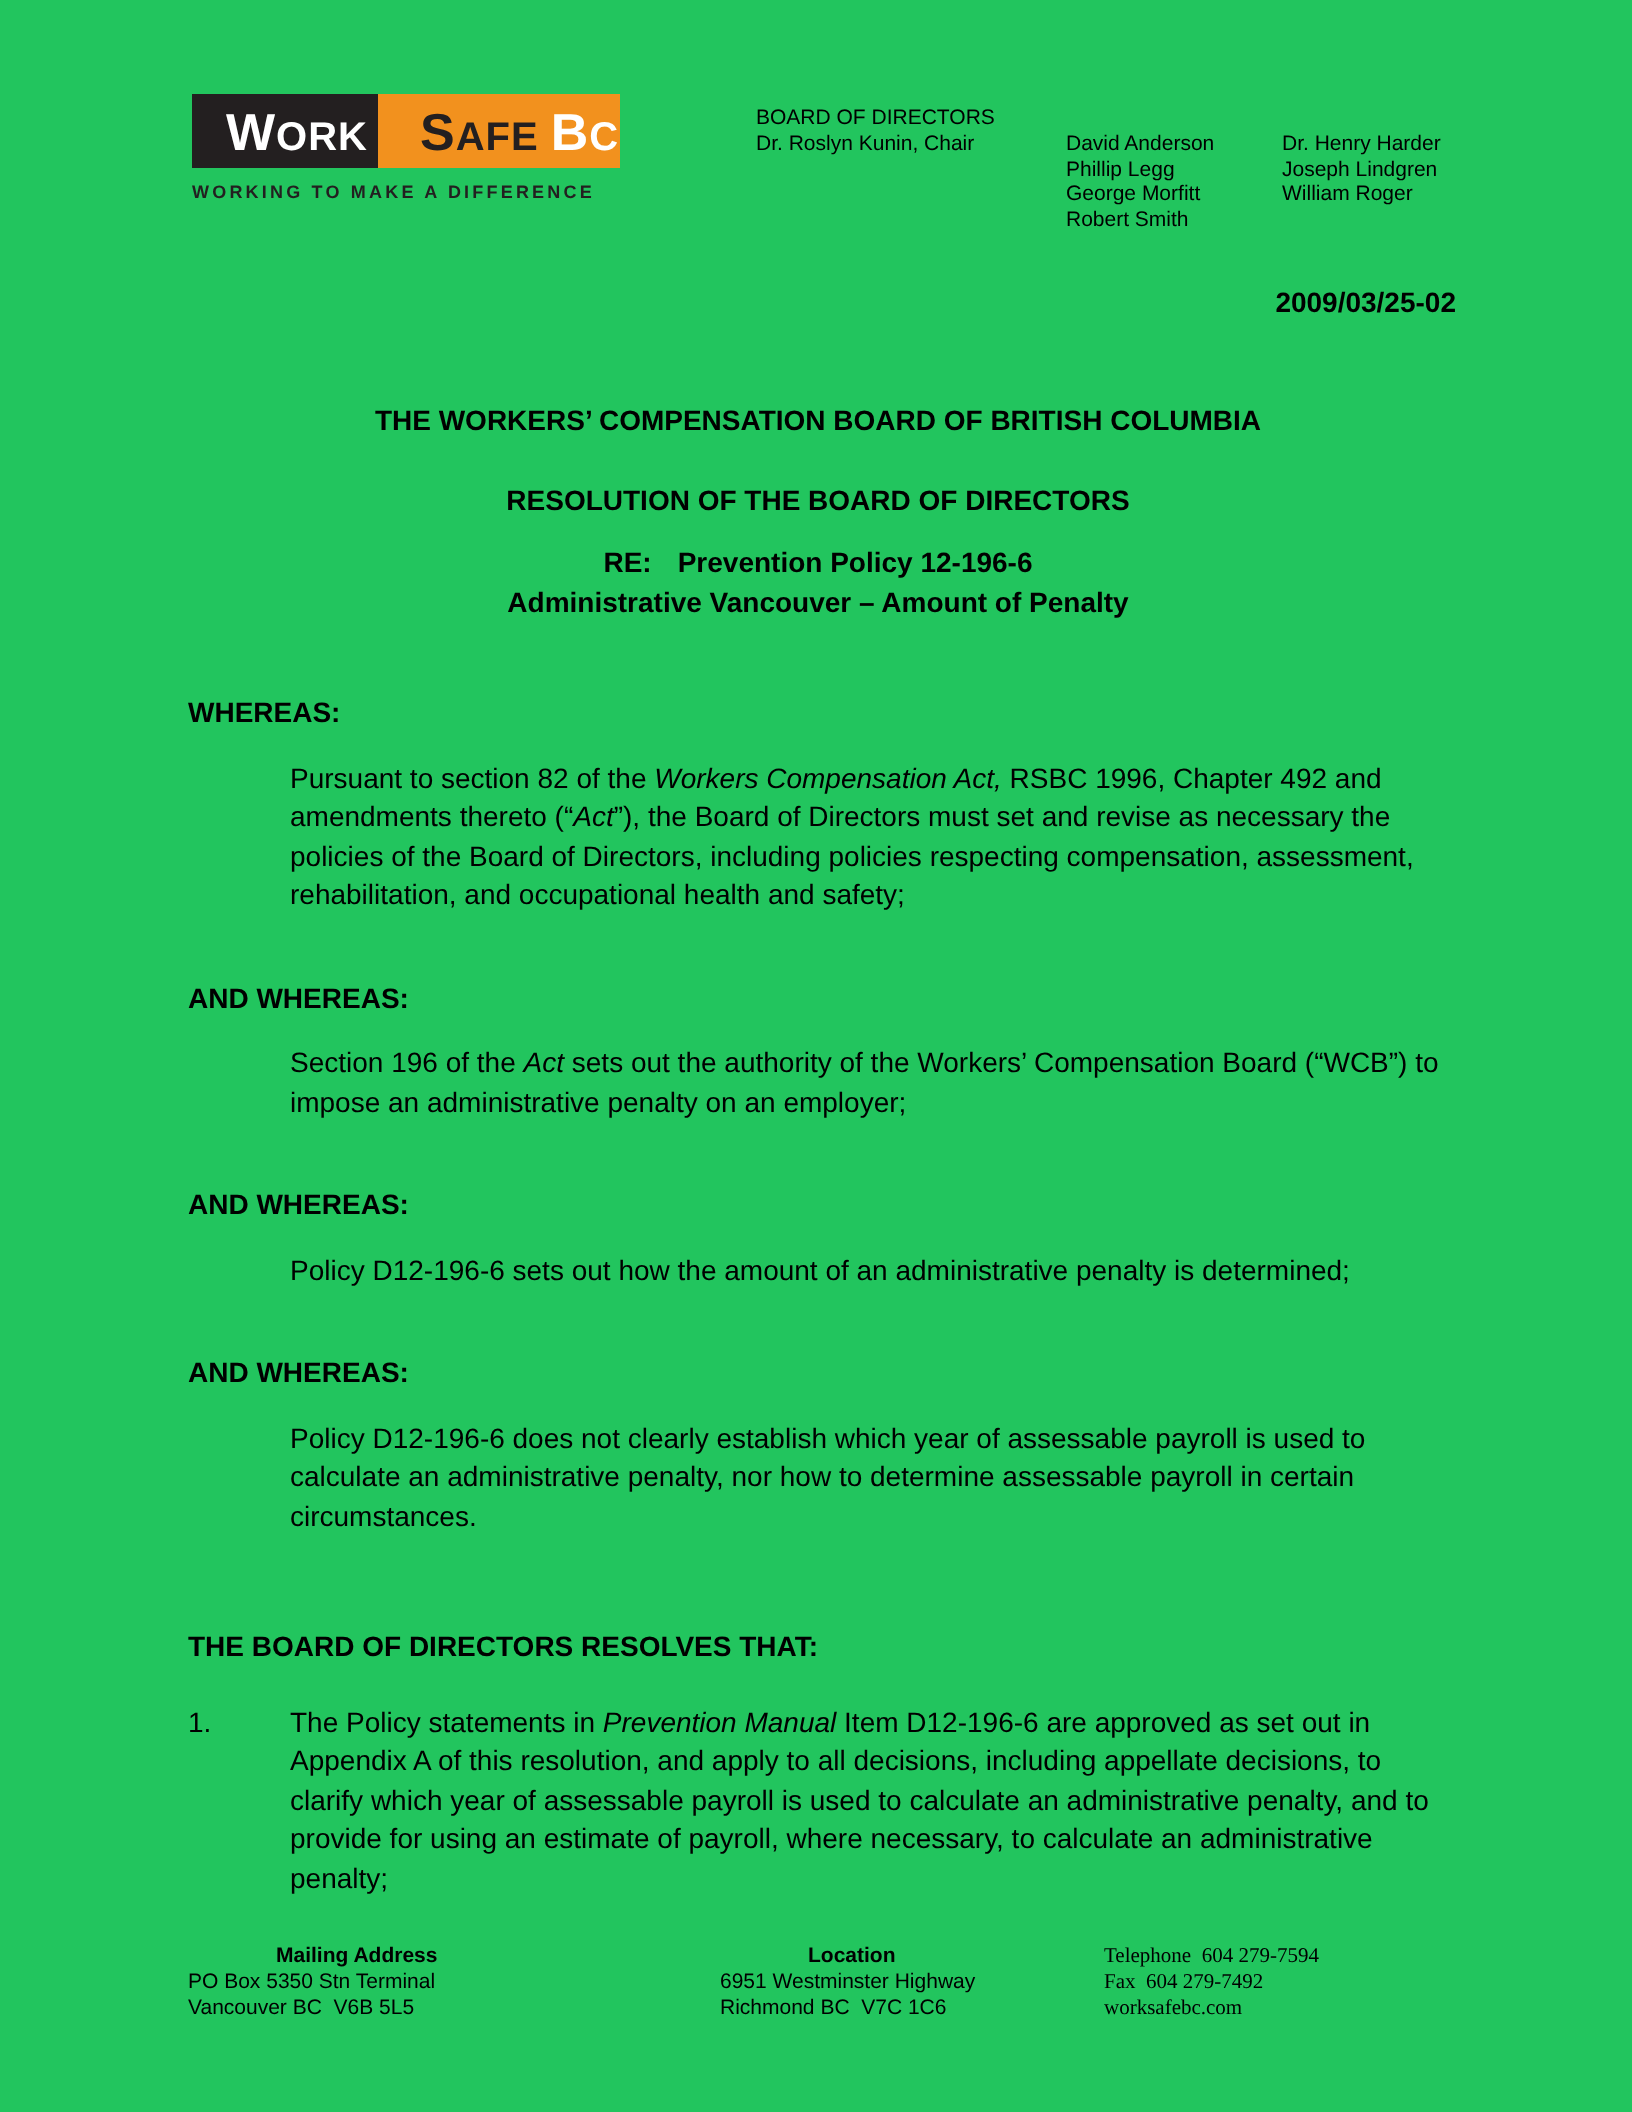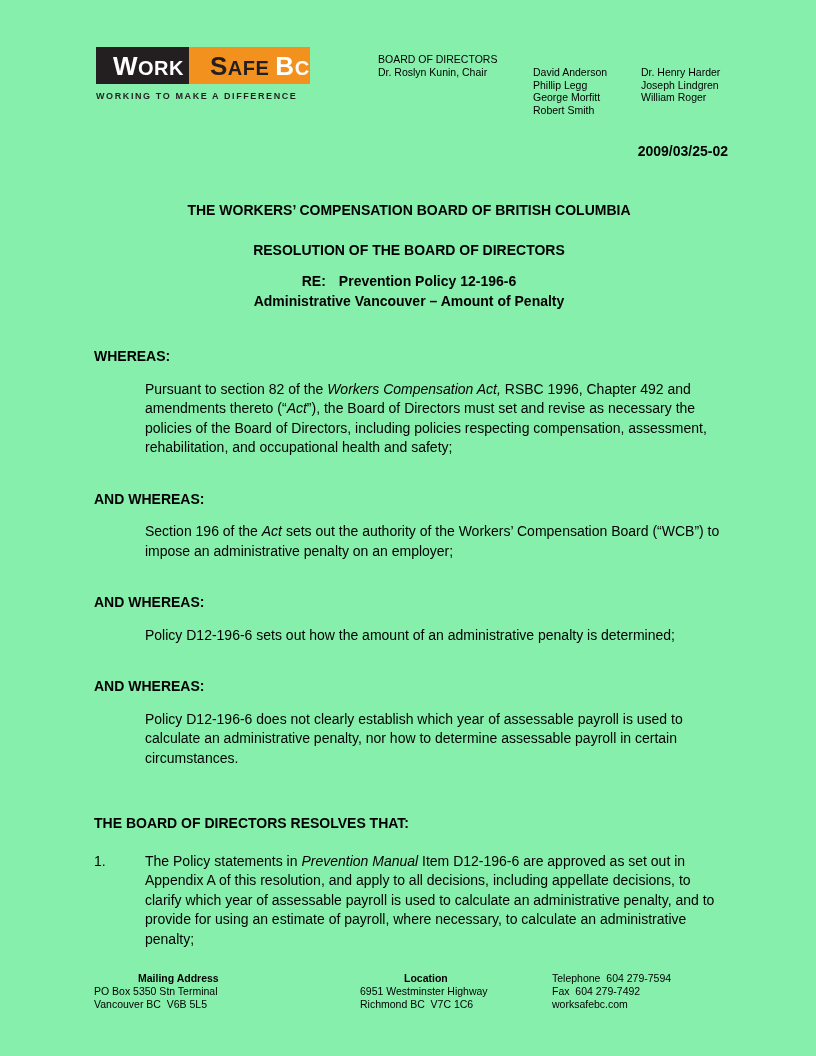--- a/index.html
+++ b/index.html
@@ -1,17 +1,17 @@
 <!DOCTYPE html>
 <html><head>
 <meta charset="utf-8">
 <style>
   html,body{margin:0;padding:0;background:#fff;}
   .page{
-    position:relative;width:816px;height:1056px;background:#86efac;
+    position:relative;width:816px;height:1056px;background:#22c55e;
     font-family:"Liberation Sans",sans-serif;color:#000;overflow:hidden;
   }
   
   .logo{position:absolute;left:96px;top:47px;}
   .logo-box{display:flex;width:191px;height:37px;}
   .logo-black{
     background:#231F20;flex:0 0 93px;display:flex;align-items:center;
     justify-content:flex-end;padding-right:5px;box-sizing:border-box;
   }
   .logo-orange{
@@ -46,21 +46,21 @@
   .indent{padding-left:51px;margin:13px 0 0 0;}
   .resolution{display:flex;margin-top:18px;}
   .res-num{flex:0 0 51px;}
   .res-text{flex:1;}
   .it{font-style:italic;}
   
   .footer{position:absolute;left:94px;top:972px;width:630px;height:45px;font-size:10.5px;line-height:13px;}
   .f-col{position:absolute;top:0;}
   .f-col1{left:0;}
   .f-col2{left:266px;}
-  .f-col3{left:458px;}
+  .f-col3{left:458px;font-family:Liberation Serif, serif;}
   .f-label{font-weight:bold;margin-left:44px;}
   .f-line{white-space:pre;}
 </style>
 </head>
 <body>
 
 <div class="page">
 
   <div class="logo">
     <div class="logo-box">

